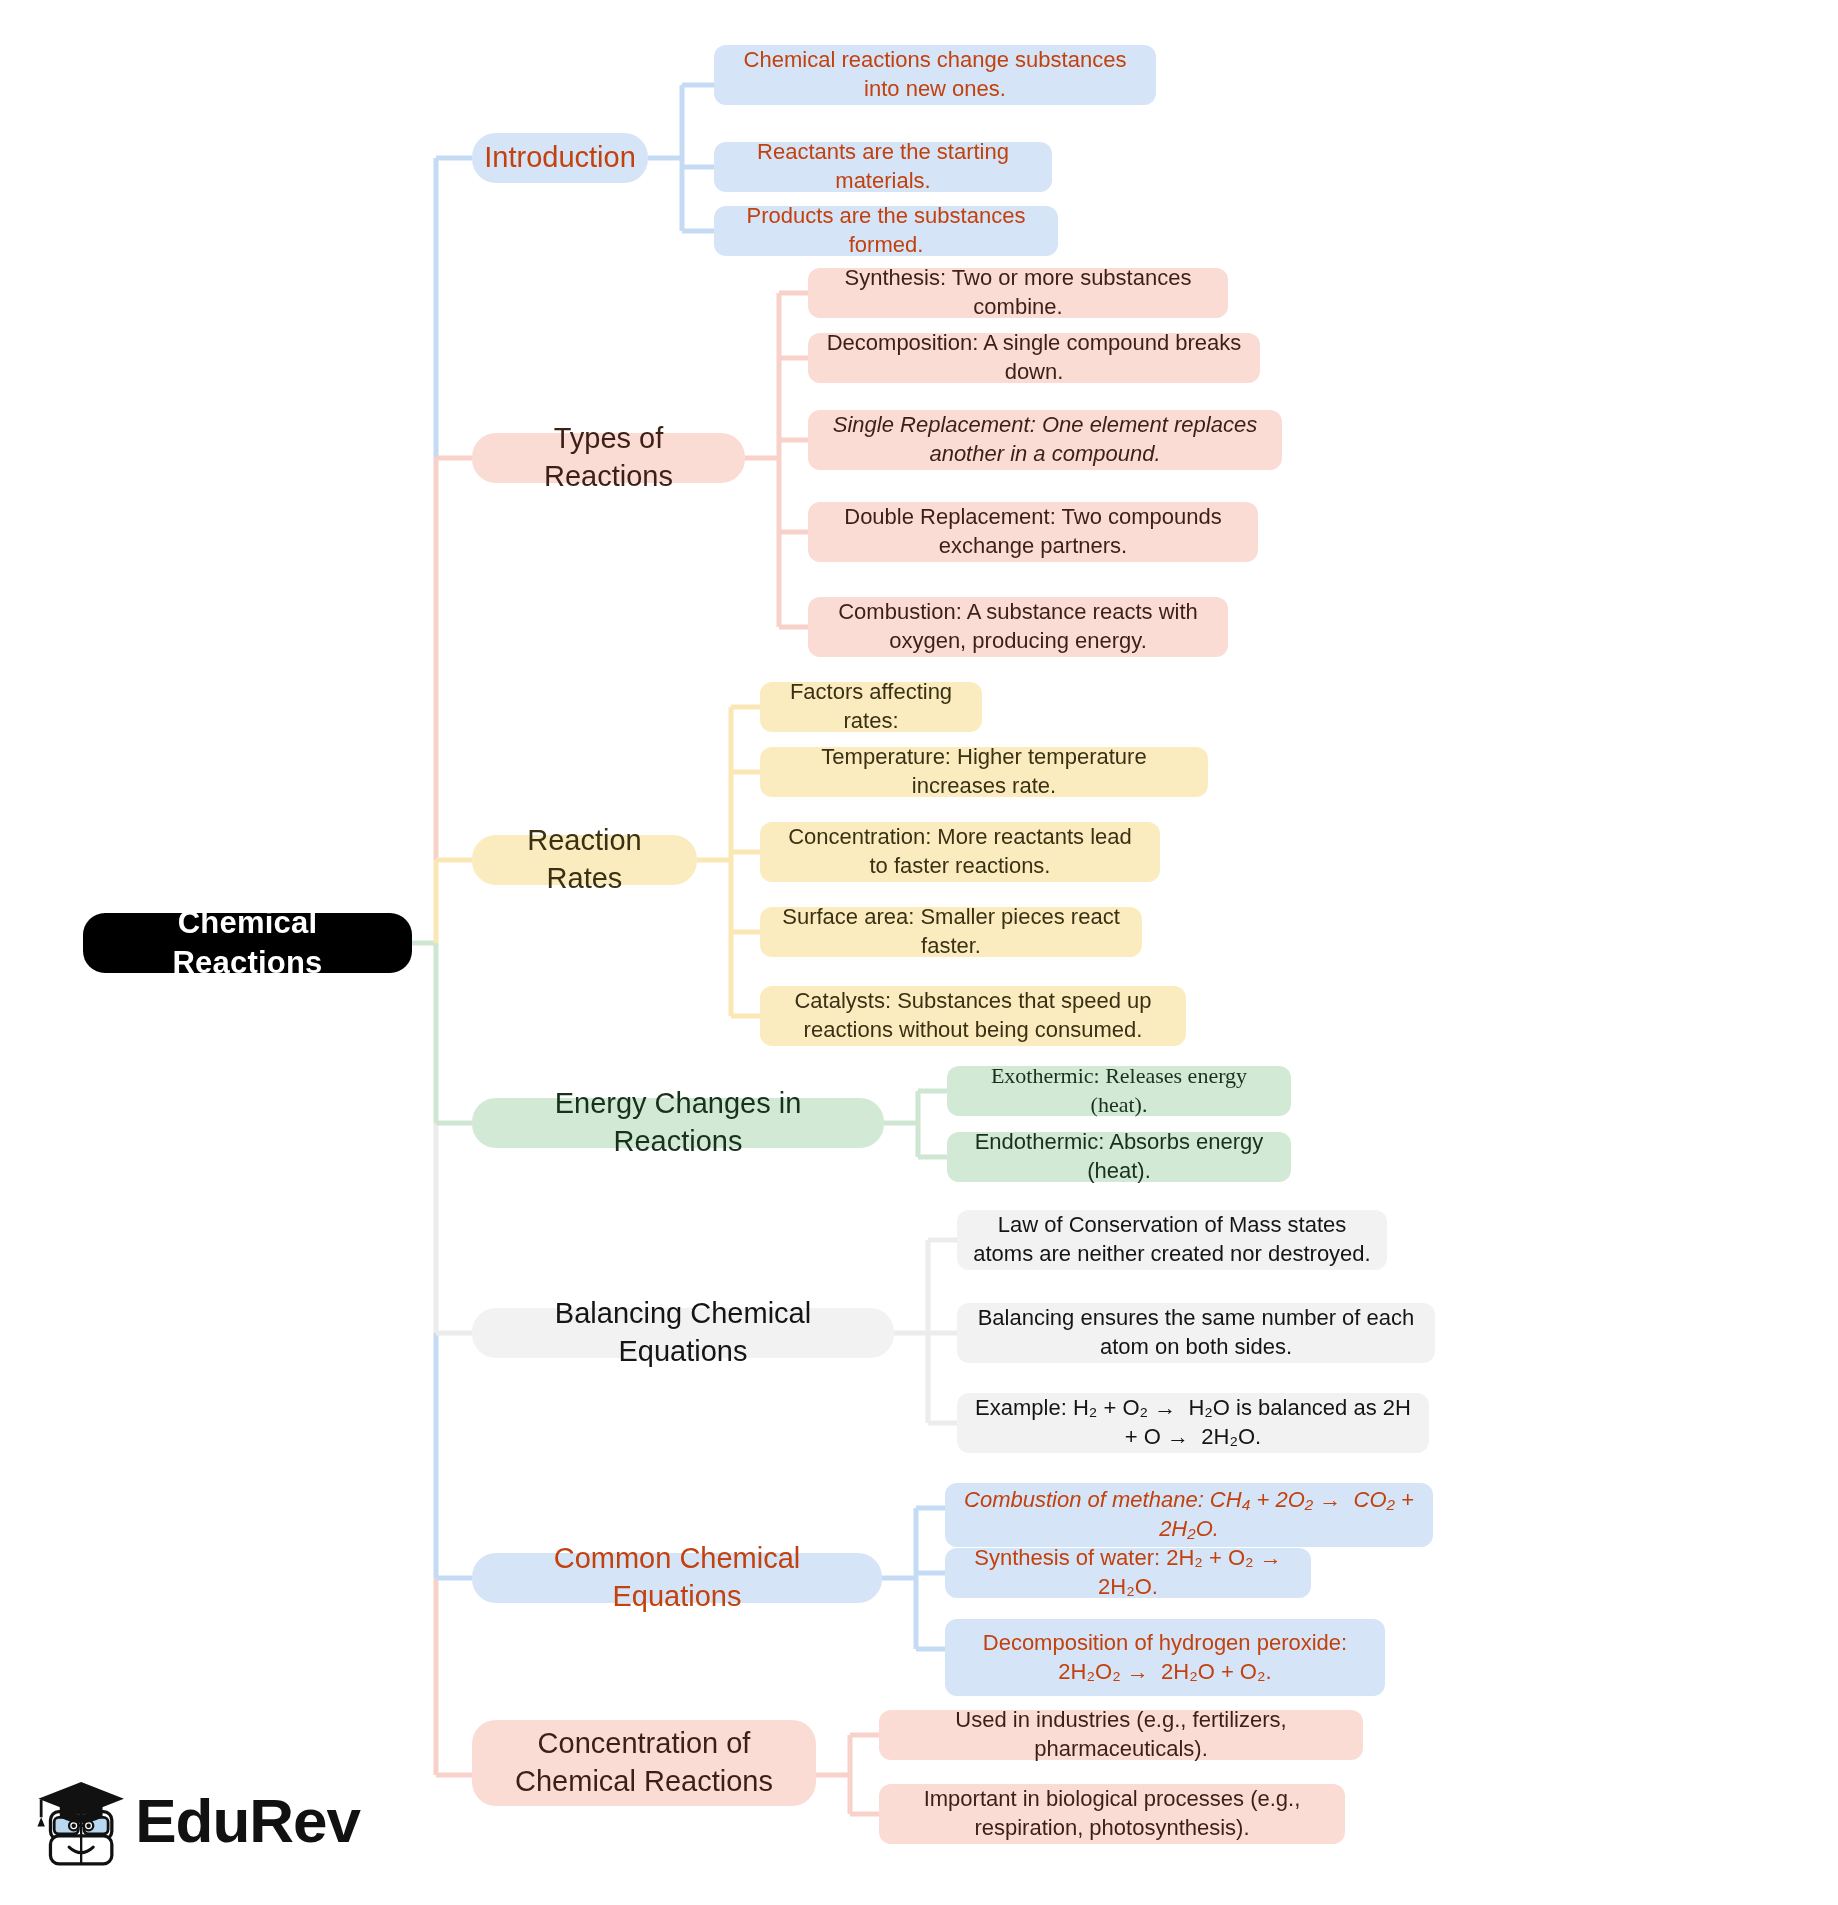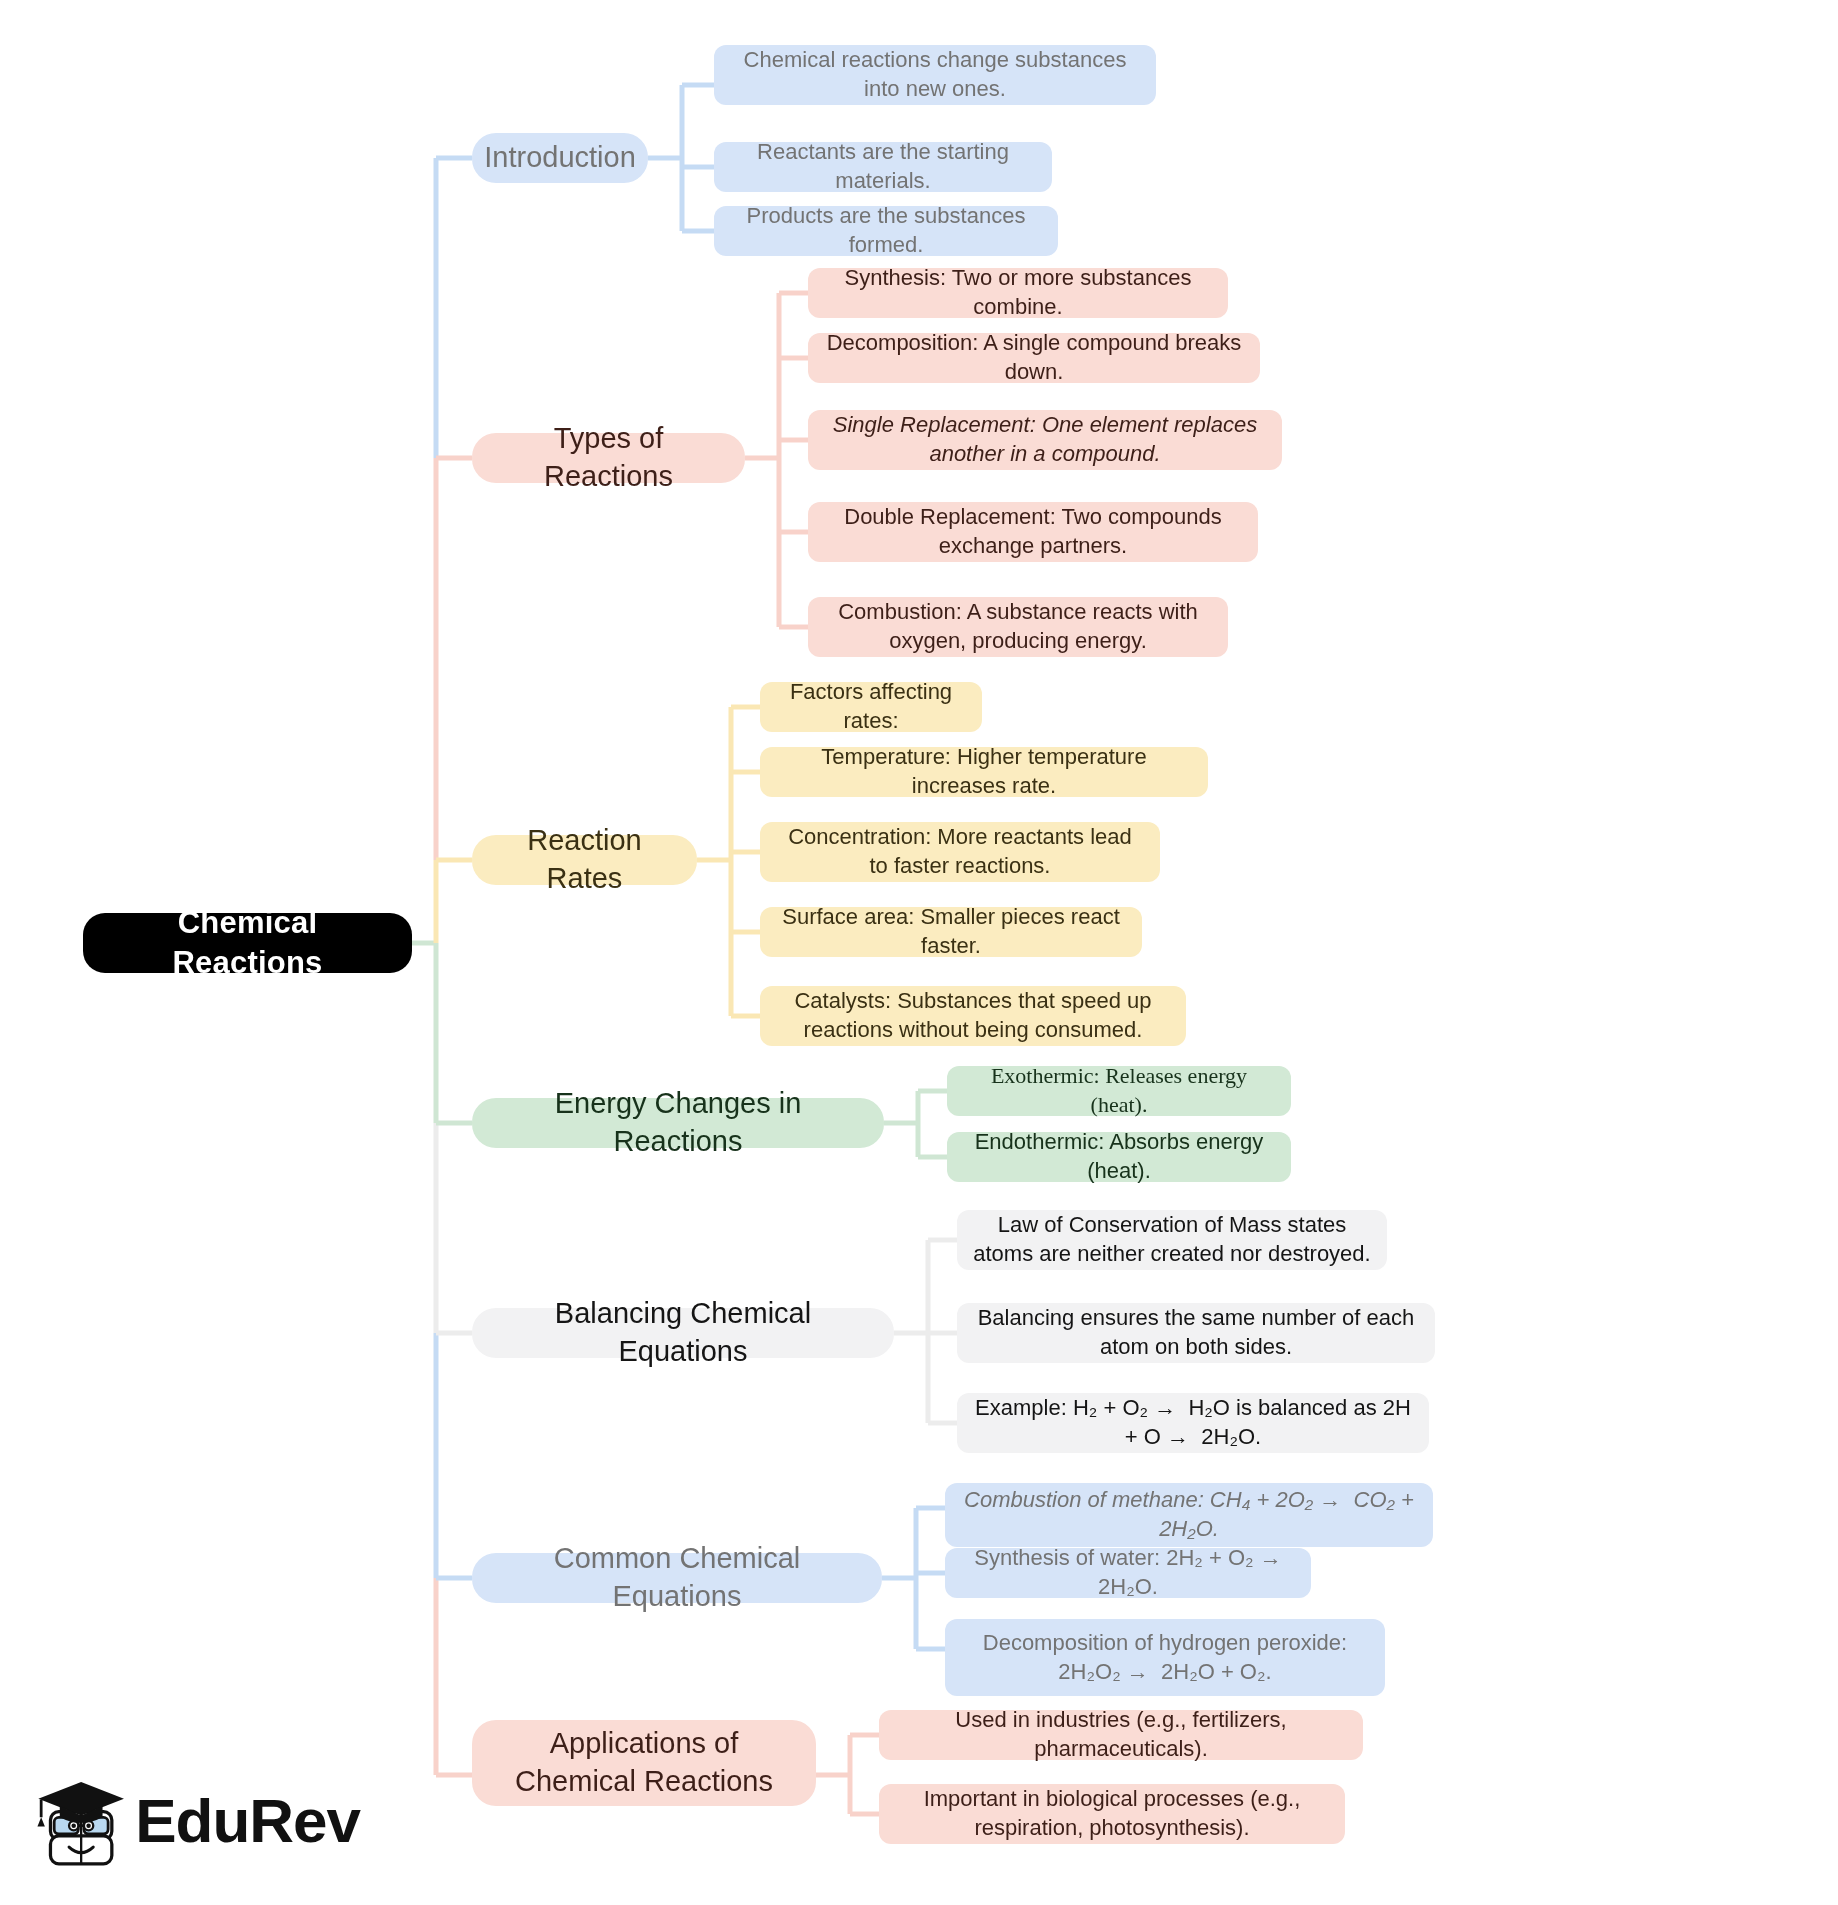--- a/index.html
+++ b/index.html
@@ -50,21 +50,21 @@
     font-weight: bold;
     border-radius: 22px;
     letter-spacing: 0.2px;
   }
 
   
   .branch { font-size: 29px; border-radius: 24px; }
   .leaf   { font-size: 22px; border-radius: 12px; }
 
   
-  .c-blue   { background: #d6e4f8; color: #737373; }
+  .c-blue   { background: #d6e4f8; color: #c2410c; }
   .c-pink   { background: #fadcd5; color: #3d1f18; }
   .c-yellow { background: #fbecc0; color: #3a3013; }
   .c-green  { background: #d2e9d5; color: #17321b; }
   .c-grey   { background: #f2f2f3; color: #151515; }
 
   
   #logo {
     position: absolute;
     left: 30px;
     top: 1762px;
@@ -189,21 +189,21 @@
   <div class="node leaf c-grey" style="left:957px; top:1210px; width:430px; height:60px;">Law of Conservation of Mass states atoms are neither created nor destroyed.</div>
   <div class="node leaf c-grey" style="left:957px; top:1303px; width:478px; height:60px;">Balancing ensures the same number of each atom on both sides.</div>
   <div class="node leaf c-grey" style="left:957px; top:1393px; width:472px; height:60px;">Example: H₂ + O₂ →  H₂O is balanced as 2H + O →  2H₂O.</div>
 
   <div class="node branch c-blue" style="left:472px; top:1553px; width:410px; height:50px;">Common Chemical Equations</div>
 
   <div class="node leaf c-blue" style="left:945px; top:1483px; width:488px; height:64px;font-style:italic;">Combustion of methane: CH₄ + 2O₂ →  CO₂ + 2H₂O.</div>
   <div class="node leaf c-blue" style="left:945px; top:1548px; width:366px; height:50px;">Synthesis of water: 2H₂ + O₂ →  2H₂O.</div>
   <div class="node leaf c-blue" style="left:945px; top:1619px; width:440px; height:77px;">Decomposition of hydrogen peroxide: 2H₂O₂ →  2H₂O + O₂.</div>
 
-  <div class="node branch c-pink" style="left:472px; top:1720px; width:344px; height:86px;">Applications of Chemical Reactions</div>
+  <div class="node branch c-pink" style="left:472px; top:1720px; width:344px; height:86px;">Concentration of Chemical Reactions</div>
 
   <div class="node leaf c-pink" style="left:879px; top:1710px; width:484px; height:50px;">Used in industries (e.g., fertilizers, pharmaceuticals).</div>
   <div class="node leaf c-pink" style="left:879px; top:1784px; width:466px; height:60px;">Important in biological processes (e.g., respiration, photosynthesis).</div>
 
   <div id="logo">
     <svg width="112" height="112" viewBox="0 0 112 112">
 
       <rect x="22" y="46" width="66" height="30" rx="9" fill="#ffffff" stroke="#111111" stroke-width="3.5"></rect>
       <rect x="22" y="72" width="66" height="30" rx="9" fill="#ffffff" stroke="#111111" stroke-width="3.5"></rect>
 

